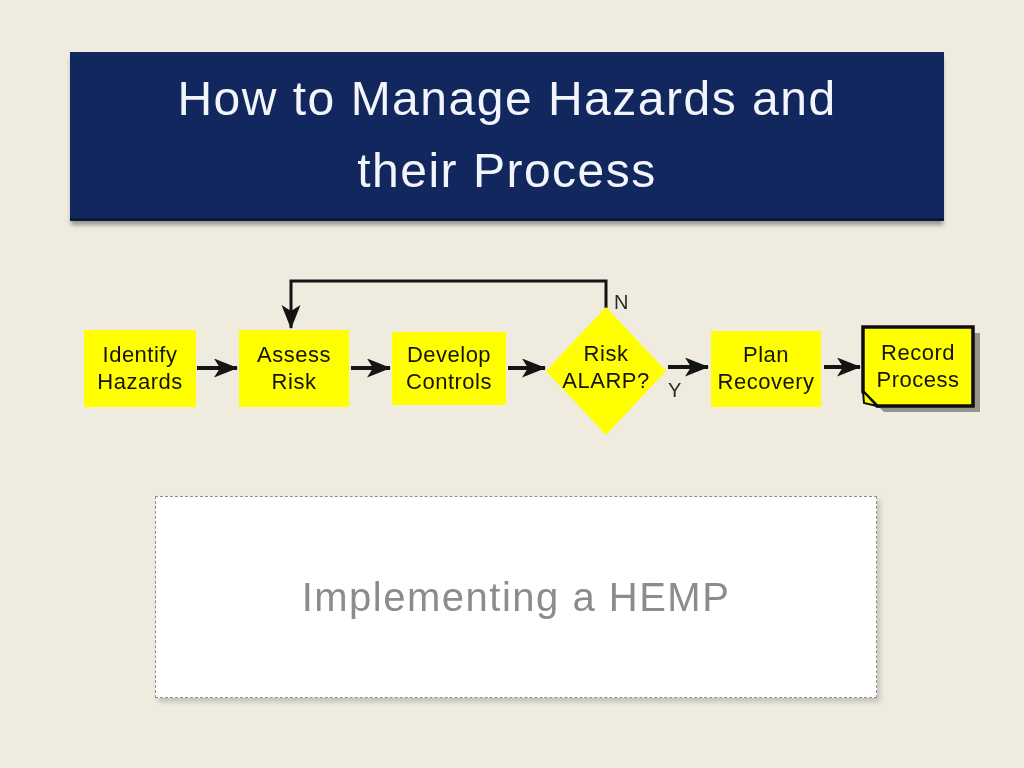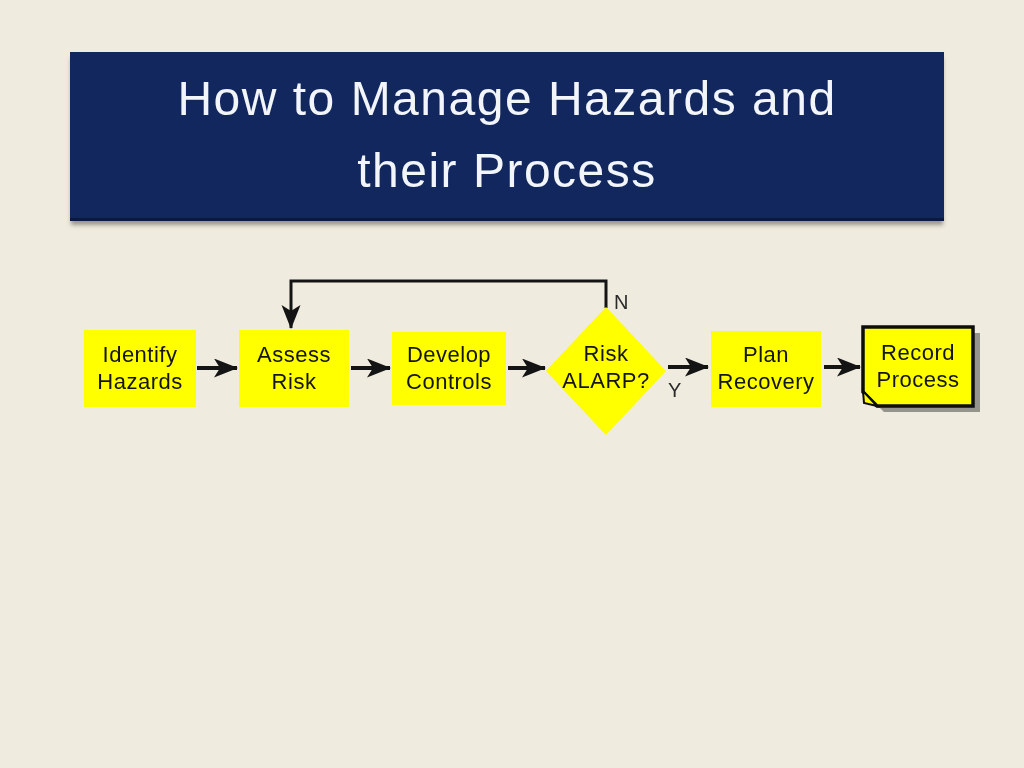--- a/index.html
+++ b/index.html
@@ -106,14 +106,17 @@
 
     <g>
       <polygon class="note-shadow" points="870,333 980,333 980,412 884,412 870,398"></polygon>
       <polygon class="note-outline" points="863,327 973,327 973,406 877,406 863,392"></polygon>
       <path class="note-flap" d="M863,391 L877,406 L864,403 Z"></path>
       <text class="node-label" x="918" y="360">Record</text>
       <text class="node-label" x="918" y="387">Process</text>
     </g>
   </svg>
 
+  <div class="content-box">
+    <span>Implementing a HEMP</span>
+  </div>
 
 </div>
 
 </body></html>

